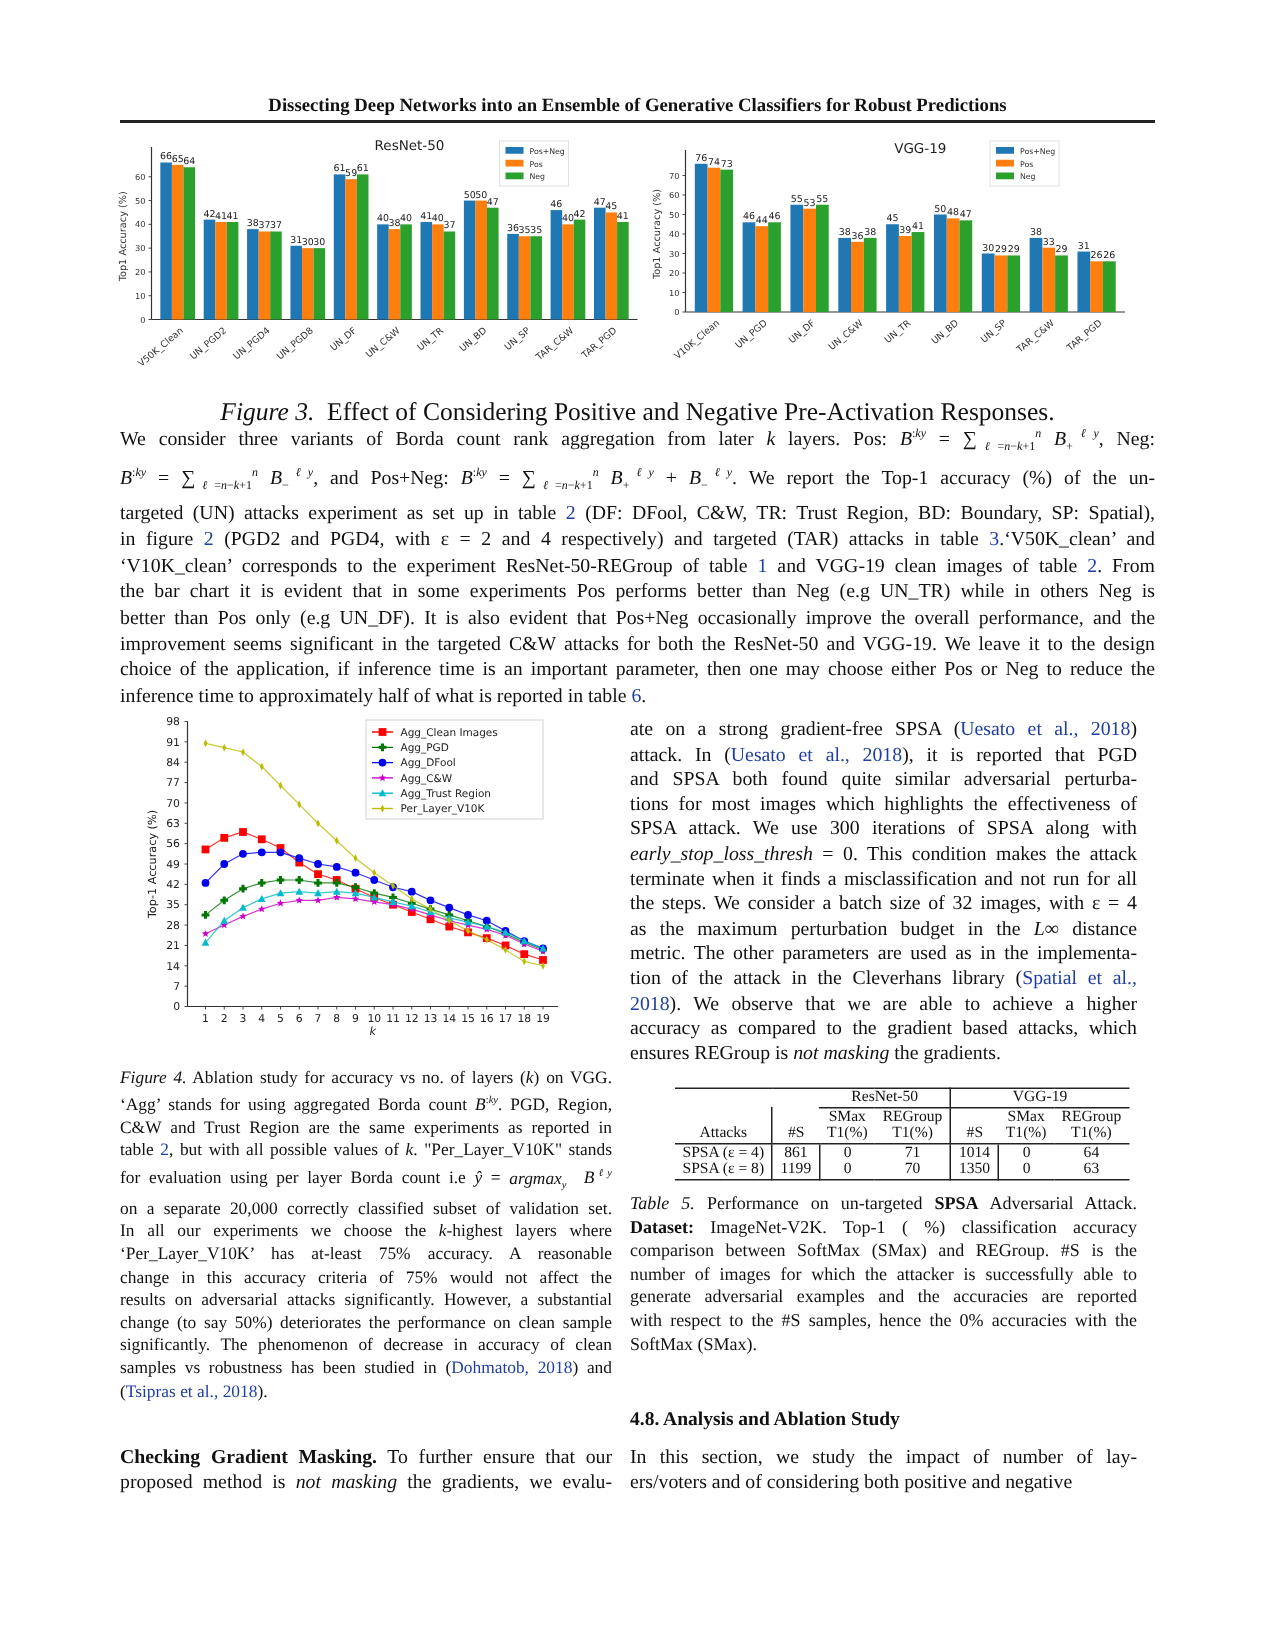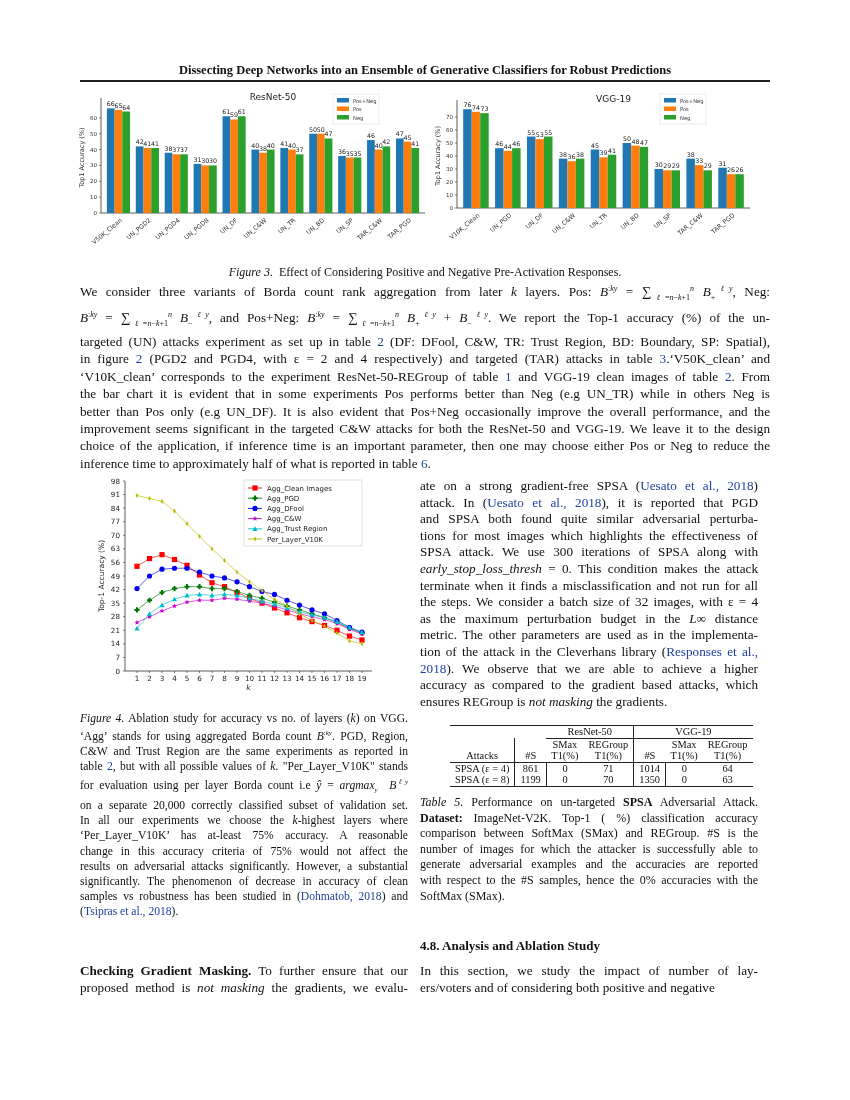--- a/index.html
+++ b/index.html
@@ -3,21 +3,21 @@
 <meta charset="utf-8">
 <style>
   html, body { margin:0; padding:0; background:#fff; }
   body { width:850px; height:1100px; position:relative; overflow:hidden;
          font-family:"Liberation Serif","DejaVu Serif",serif; color:#111; }
   .header { position:absolute; left:80px; top:63px; width:690px; text-align:center;
             font-weight:bold; font-size:12.5px; }
   .header-rule { position:absolute; left:80px; top:80px; width:690px; height:1.5px; background:#222; }
   svg text { font-family:"DejaVu Sans","Liberation Sans",sans-serif; }
   .fig { position:absolute; }
-  .caption-center { position:absolute; left:80px; width:690px; text-align:center; font-size:12px; }
+  .caption-center { position:absolute; left:80px; width:690px; text-align:center; font-size:17px; }
   .para { position:absolute; font-size:13.2px; line-height:17.4px; text-align:justify; }
   .para .ln { display:block; text-align:justify; text-align-last:justify; white-space:nowrap; }
   .para .ln.last { text-align-last:left; }
   .cap { position:absolute; font-size:11.6px; line-height:15.2px; }
   .cap .ln { display:block; white-space:nowrap; text-align-last:justify; }
   .cap .ln.last { text-align-last:left; }
   a, .link { color:#1f3fa0; text-decoration:none; }
   i { font-style:italic; }
   table.t5 { position:absolute; left:450px; top:725px; border-collapse:collapse; font-size:10.4px; }
   table.t5 td, table.t5 th { padding:0 5px; text-align:center; font-weight:normal; line-height:11.5px; }
@@ -479,20 +479,21 @@
   <span class="ln"><i>Figure 4.</i><span> Ablation study for accuracy vs no. of layers (</span><i>k</i><span>) on VGG.</span></span>
   <span class="ln"><span>‘Agg’ stands for using aggregated Borda count </span><i>B</i><sup style="font-size:7px">:<i>ky</i></sup><span>. PGD, Region,</span></span>
   <span class="ln">C&amp;W and Trust Region are the same experiments as reported in</span>
   <span class="ln"><span>table </span><a class="link">2</a><span>, but with all possible values of </span><i>k</i><span>. "Per_Layer_V10K" stands</span></span>
   <span class="ln"><span>for evaluation using per layer Borda count i.e </span><i>ŷ</i> = <i>argmax<sub style="font-size:7px">y</sub></i>&nbsp; <i>B</i><sup style="font-size:7px"><i>ℓy</i></sup></span>
   <span class="ln">on a separate 20,000 correctly classified subset of validation set.</span>
   <span class="ln"><span>In all our experiments we choose the </span><i>k</i><span>-highest layers where</span></span>
   <span class="ln">‘Per_Layer_V10K’ has at-least 75% accuracy.  A reasonable</span>
   <span class="ln">change in this accuracy criteria of 75% would not affect the</span>
   <span class="ln">results on adversarial attacks significantly. However, a substantial</span>
+  <span class="ln">change (to say 50%) deteriorates the performance on clean sample</span>
   <span class="ln">significantly. The phenomenon of decrease in accuracy of clean</span>
   <span class="ln"><span>samples vs robustness has been studied in (</span><a class="link">Dohmatob, 2018</a><span>) and</span></span>
   <span class="ln last"><span>(</span><a class="link">Tsipras et al., 2018</a><span>).</span></span>
 </div>
 
 <div class="para" style="left:80px;top:962px;width:328px;">
   <span class="ln"><b>Checking Gradient Masking.</b><span> To further ensure that our</span></span>
   <span class="ln"><span>proposed method is </span><i>not masking</i><span> the gradients, we evalu-</span></span>
 </div>
 
@@ -500,21 +501,21 @@
   <span class="ln"><span>ate on a strong gradient-free SPSA (</span><a class="link">Uesato et al., 2018</a><span>)</span></span>
   <span class="ln"><span>attack.  In (</span><a class="link">Uesato et al., 2018</a><span>), it is reported that PGD</span></span>
   <span class="ln">and SPSA both found quite similar adversarial perturba-</span>
   <span class="ln">tions for most images which highlights the effectiveness of</span>
   <span class="ln">SPSA attack.  We use 300 iterations of SPSA along with</span>
   <span class="ln"><i>early_stop_loss_thresh</i><span> = 0. This condition makes the attack</span></span>
   <span class="ln">terminate when it finds a misclassification and not run for all</span>
   <span class="ln">the steps. We consider a batch size of 32 images, with ε = 4</span>
   <span class="ln"><span>as the maximum perturbation budget in the </span><i>L∞</i><span> distance</span></span>
   <span class="ln">metric. The other parameters are used as in the implementa-</span>
-  <span class="ln"><span>tion of the attack in the Cleverhans library (</span><a class="link">Responses et al.,</a></span>
+  <span class="ln"><span>tion of the attack in the Cleverhans library (</span><a class="link">Spatial et al.,</a></span>
   <span class="ln"><a class="link">2018</a><span>).  We observe that we are able to achieve a higher</span></span>
   <span class="ln">accuracy as compared to the gradient based attacks, which</span>
   <span class="ln last"><span>ensures REGroup is </span><i>not masking</i><span> the gradients.</span></span>
 </div>
 
 <table class="t5">
   <tbody>
       <tr class="top">
     <td class="top vr" colspan="2" style="border-right:none"></td>
     <td class="top mid vr" colspan="2">ResNet-50</td>

